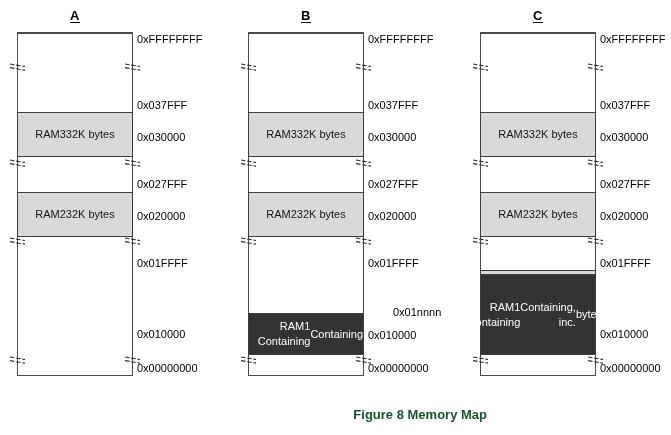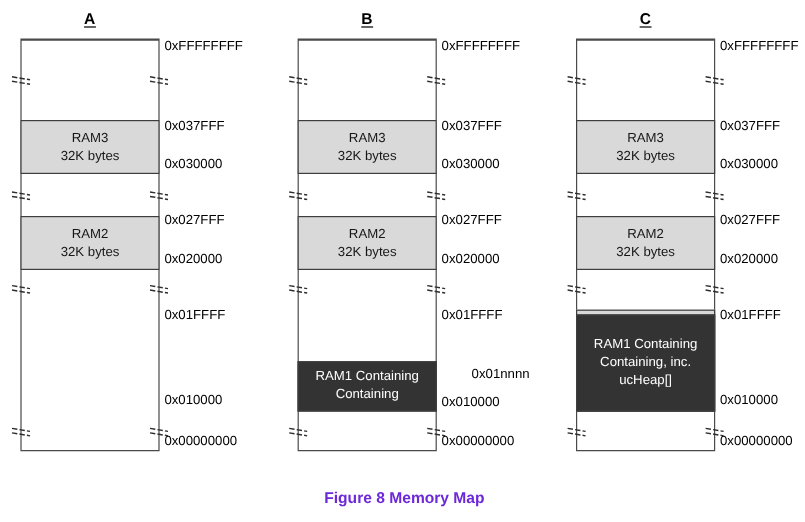--- a/index.html
+++ b/index.html
@@ -15,34 +15,34 @@
     text-decoration:underline;text-underline-offset:2px;
   }
   .mem-box{
     position:absolute;left:0;box-sizing:border-box;background:#fff;
     border:1px solid #4a4a4a;border-top-width:2px;
   }
   .region{
     position:absolute;left:-1px;box-sizing:border-box;
     width:calc(100% + 2px);
     border:1px solid var(--border);
-    display:flex;flex-direction:column;justify-content:center;align-items:center;
-    font-size:11px;line-height:15px;text-align:right;
+    display:flex;flex-direction:row;justify-content:center;align-items:center;
+    font-size:11px;line-height:15px;text-align:right;margin-top:12px;
   }
   .region.light{background:var(--light);color:#161616;}
   .region.dark{background:var(--dark);color:#ffffff;}
   .addr{
     position:absolute;transform:translateY(-50%);
     font-size:11px;white-space:nowrap;color:#000;
   }
   .break{position:absolute;width:18px;height:12px;color:#2e2e2e;}
   .break svg{display:block;}
   .caption{
-    position:absolute;left:187px;top:407px;width:300px;text-align:center;
-    font-weight:bold;font-size:13px;color:#6d28d9;
+    position:absolute;left:187px;top:407px;width:300px;text-align:right;
+    font-weight:bold;font-size:13px;color:#14532d;
   }
 </style>
 </head>
 <body>
 
 <div id="canvas" style="--light: #d9d9d9; --dark: #333333; --border: #3e3e3e;">
   <div id="columns">
       <div class="mem-col" style="left: 17px;">
         <div class="col-header" style="width: 116px;">A</div>
         <div class="mem-box" style="top: 32px; width: 116px; height: 344px;">
@@ -194,21 +194,21 @@
             <span>32K bytes</span>
           </div>
           <div class="region light" style="top: 146px; height: 45px;">
             <span>RAM2</span>
             <span>32K bytes</span>
           </div>
           <div class="region light" style="top: 224px; height: 85px;"></div>
           <div class="region dark" style="top: 228px; height: 81px;">
             <span>RAM1 Containing</span>
             <span>Containing, inc.</span>
-            <span>ucHeap[]</span>
+            <span>bytes[]</span>
           </div>
           <div class="break" style="top: 26px; left: -9px;">
             <svg width="18" height="12" viewBox="0 0 18 12">
               <line x1="1" y1="4" x2="16" y2="6.5" stroke="currentColor" stroke-width="1.2" stroke-dasharray="4.5 1.8"></line>
               <line x1="1" y1="7.7" x2="16" y2="10.2" stroke="currentColor" stroke-width="1.2" stroke-dasharray="4.5 1.8"></line>
             </svg>
           </div>
           <div class="break" style="top: 26px; left: 106px;">
             <svg width="18" height="12" viewBox="0 0 18 12">
               <line x1="1" y1="4" x2="16" y2="6.5" stroke="currentColor" stroke-width="1.2" stroke-dasharray="4.5 1.8"></line>

